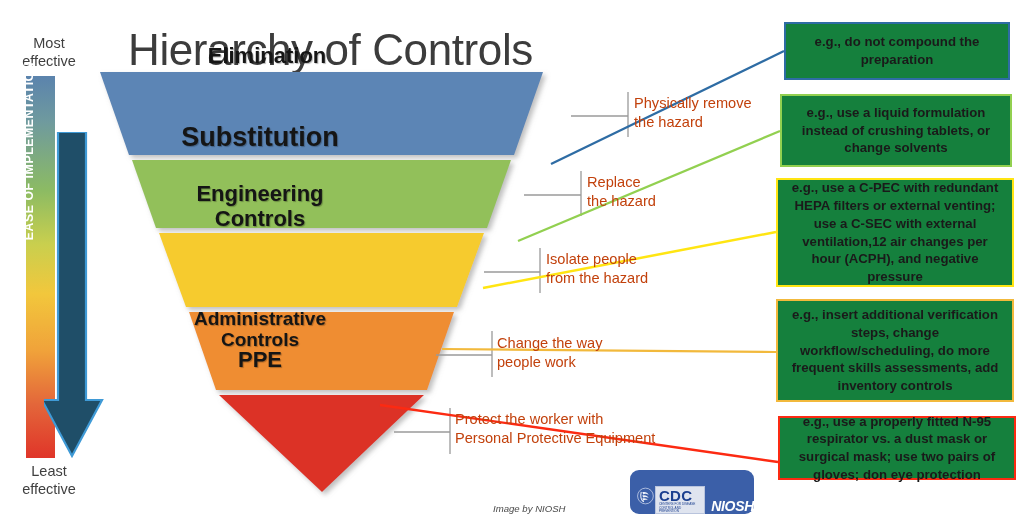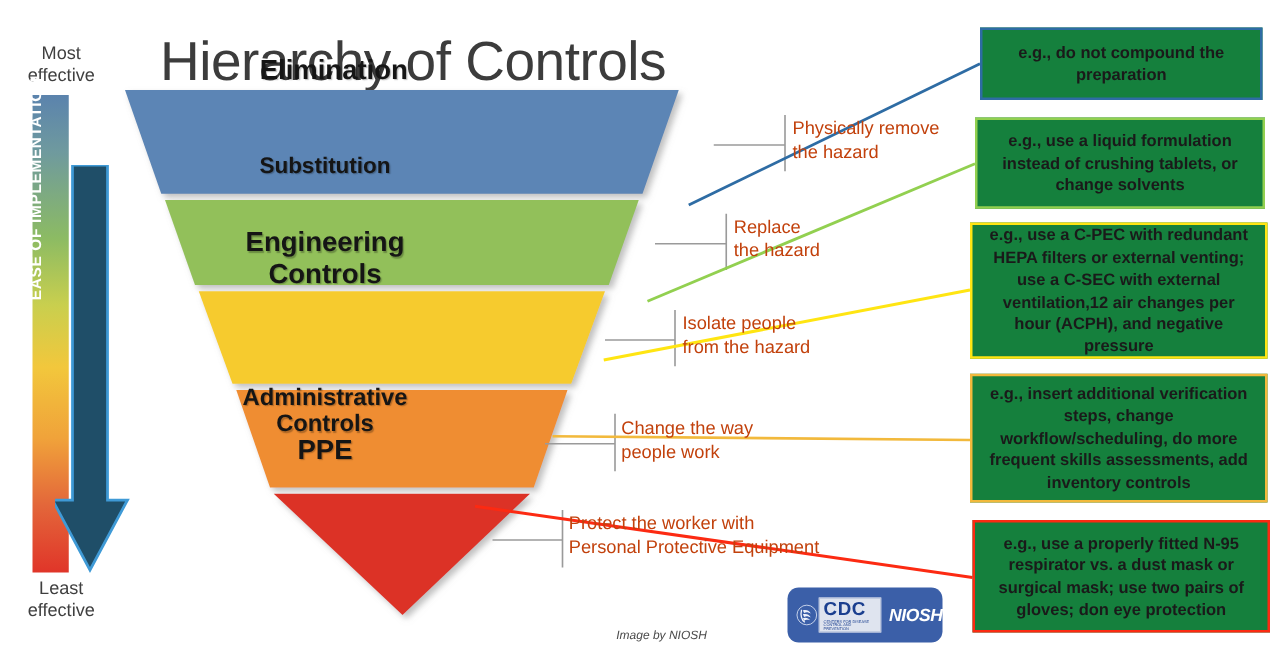--- a/index.html
+++ b/index.html
@@ -77,21 +77,21 @@
     position: absolute;
     color: #151515;
     font-weight: bold;
     font-family: "Liberation Sans", sans-serif;
     text-align: center;
     text-shadow: 1px 1px 1px rgba(0,0,0,0.28);
     pointer-events: none;
     line-height: 1.12;
   }
   #label-elimination { left: 107px; top: 44px; width: 320px; font-size: 22px; }
-  #label-substitution { left: 100px; top: 122px; width: 320px; font-size: 18px; }
+  #label-substitution { left: 100px; top: 122px; width: 320px; font-size: 27px; }
   #label-engineering { left: 100px; top: 182px; width: 320px; font-size: 22px; }
   #label-administrative { left: 110px; top: 261px; width: 300px; font-size: 19px; margin-top: 47px; }
   #label-ppe { left: 120px; top: 348px; width: 280px; font-size: 22px; }
 
   
   .desc {
     position: absolute;
     color: #c2410c;
     font-size: 14.6px;
     line-height: 1.32;
@@ -118,39 +118,39 @@
     font-size: 13.2px;
     line-height: 1.34;
     color: #1a1a1a;
     font-weight: 600;
     font-family: "Liberation Sans", sans-serif;
   }
   #callout-elimination { left: 784px; top: 22px; width: 226px; height: 58px; border-color: #2e6ca4; }
   #callout-substitution { left: 780px; top: 94px; width: 232px; height: 73px; border-color: #92d050; }
   #callout-engineering { left: 776px; top: 178px; width: 238px; height: 109px; border-color: #ffe512; }
   #callout-administrative { left: 776px; top: 299px; width: 238px; height: 103px; border-color: #f2b93c; }
-  #callout-ppe { left: 778px; top: 416px; width: 238px; height: 90px; border-color: #fc2a12; }
+  #callout-ppe { left: 778px; top: 416px; width: 238px; height: 64px; border-color: #fc2a12; }
 
   
   #image-credit {
     position: absolute;
     left: 493px; top: 503px;
     font-size: 9.6px;
     font-style: italic;
     color: #4a4a4a;
     font-family: "Liberation Sans", sans-serif;
   }
   #cdc-logo {
     position: absolute;
     left: 630px; top: 470px;
     width: 124px; height: 44px;
     background: #3b5fa8;
     border-radius: 9px;
     display: flex;
-    align-items: center;
+    align-items: flex-end;
     padding-left: 6px;
   }
   .cdc-box {
     background: #dfe4ef;
     color: #1b3f8f;
     font-weight: bold;
     font-size: 15px;
     letter-spacing: 0.4px;
     padding: 1px 3px 0 3px;
     line-height: 1.05;

